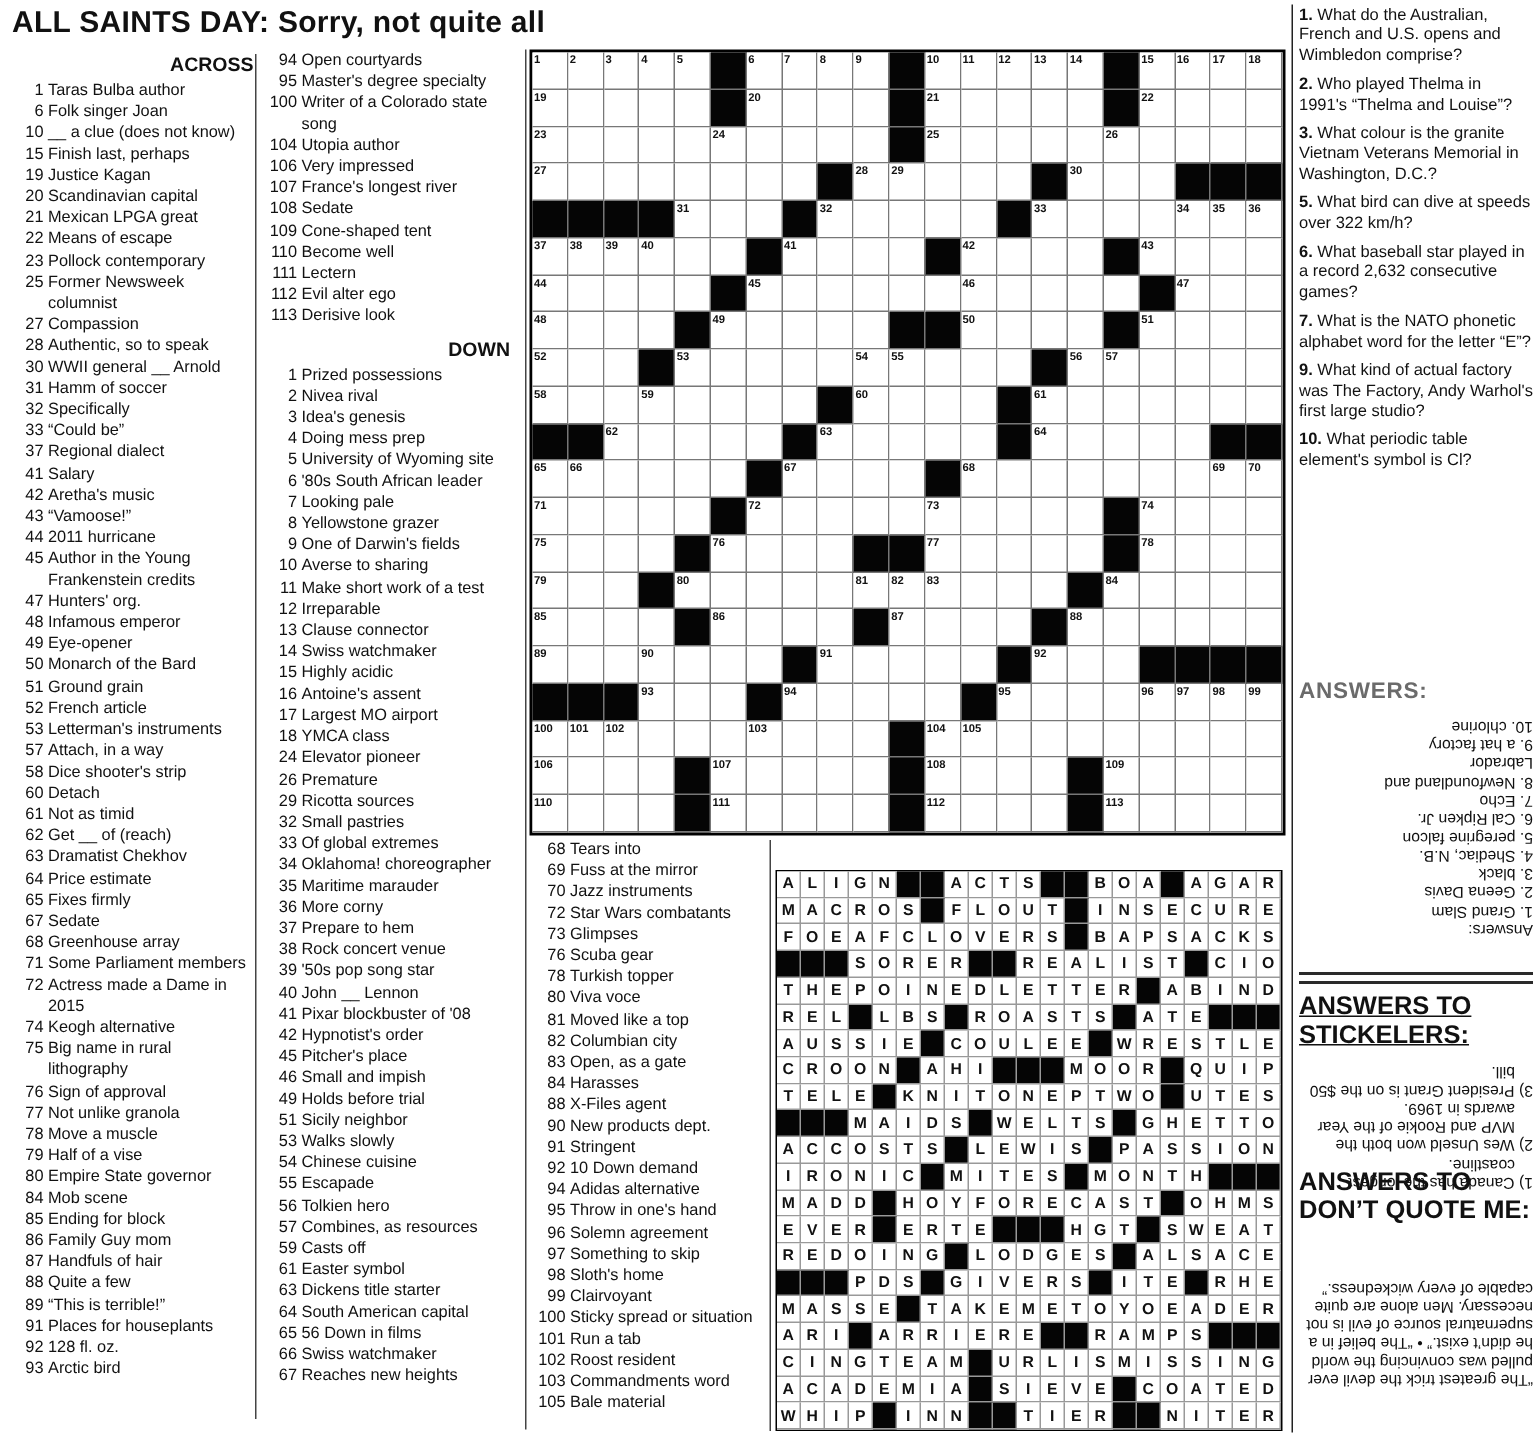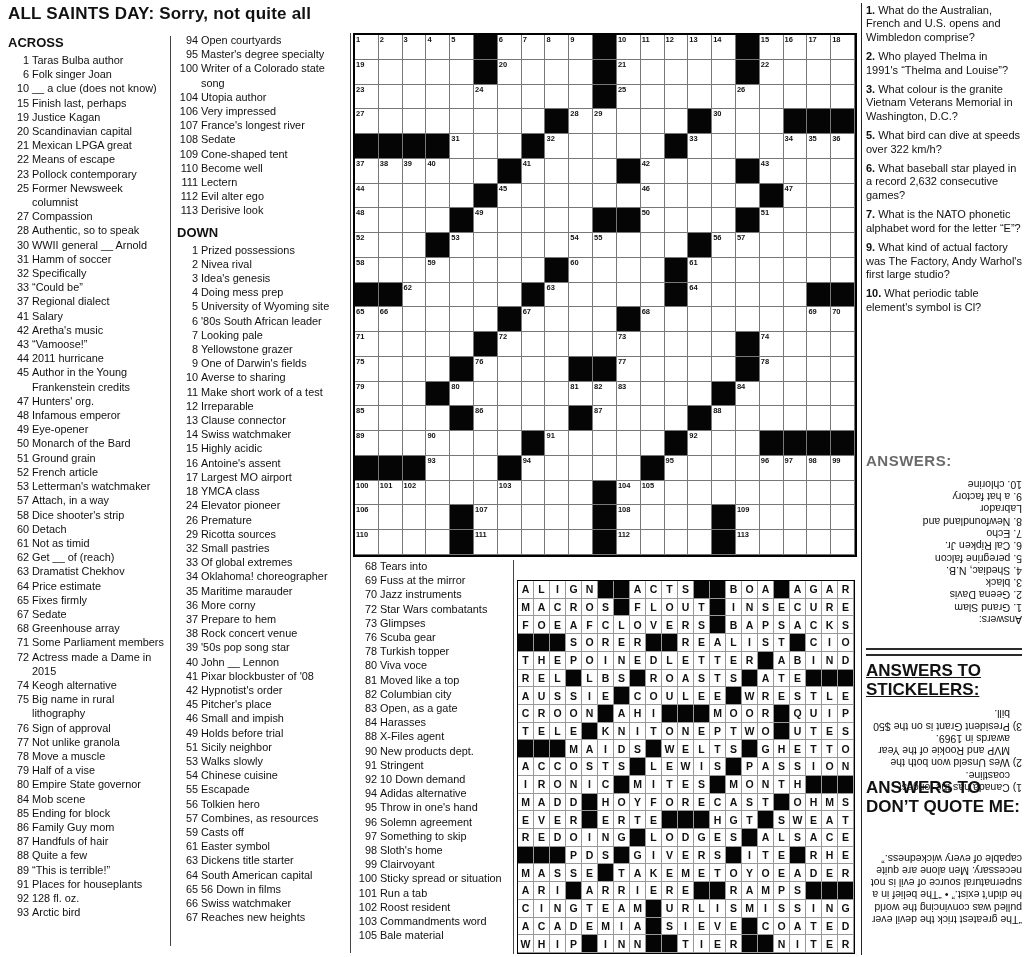--- a/index.html
+++ b/index.html
@@ -1,20 +1,20 @@
 <!DOCTYPE html>
 <html><head>
 <meta charset="utf-8">
 <style>
   html,body{margin:0;padding:0;background:#fff;}
   .page{position:relative;width:1024px;height:957px;background:#fff;overflow:hidden;
         font-family:"Liberation Sans",sans-serif;color:#111;}
-  .title{position:absolute;left:8px;top:4px;font-size:17px;font-weight:800;letter-spacing:.2px;}
+  .title{position:absolute;left:8px;top:4px;font-size:20px;font-weight:800;letter-spacing:.2px;}
   .cluecol{position:absolute;top:33px;}
-  .cluehdr{font-size:13px;font-weight:800;text-align:left;margin:2px 0 3px 0;}
+  .cluehdr{font-size:13px;font-weight:800;text-align:right;margin:2px 0 3px 0;}
   .ci{display:flex;font-size:10.9px;line-height:14.2px;}
   .cn{width:21px;min-width:21px;text-align:right;padding-right:3px;}
   .ct{flex:1;}
   .vline{position:absolute;width:0;border-left:1px solid #444;}
   .grid{position:absolute;display:grid;background:#fff;border:2px solid #000;box-sizing:border-box;}
   .gc{position:relative;background:#fff;border-right:1px solid #777;border-bottom:1px solid #777;}
   .gc.b{background:#050505;}
   .gn{position:absolute;top:0;left:1px;font-size:7.5px;font-weight:700;line-height:9px;}
   .sc{display:flex;align-items:center;justify-content:center;background:#fff;
       border-right:1px solid #999;border-bottom:1px solid #999;
@@ -149,21 +149,21 @@
         <div class="ci">
           <span class="cn">51</span>
           <span class="ct">Ground grain</span>
         </div>
         <div class="ci">
           <span class="cn">52</span>
           <span class="ct">French article</span>
         </div>
         <div class="ci">
           <span class="cn">53</span>
-          <span class="ct">Letterman's watchmaker</span>
+          <span class="ct">Letterman's instruments</span>
         </div>
         <div class="ci">
           <span class="cn">57</span>
           <span class="ct">Attach, in a way</span>
         </div>
         <div class="ci">
           <span class="cn">58</span>
           <span class="ct">Dice shooter's strip</span>
         </div>
         <div class="ci">

